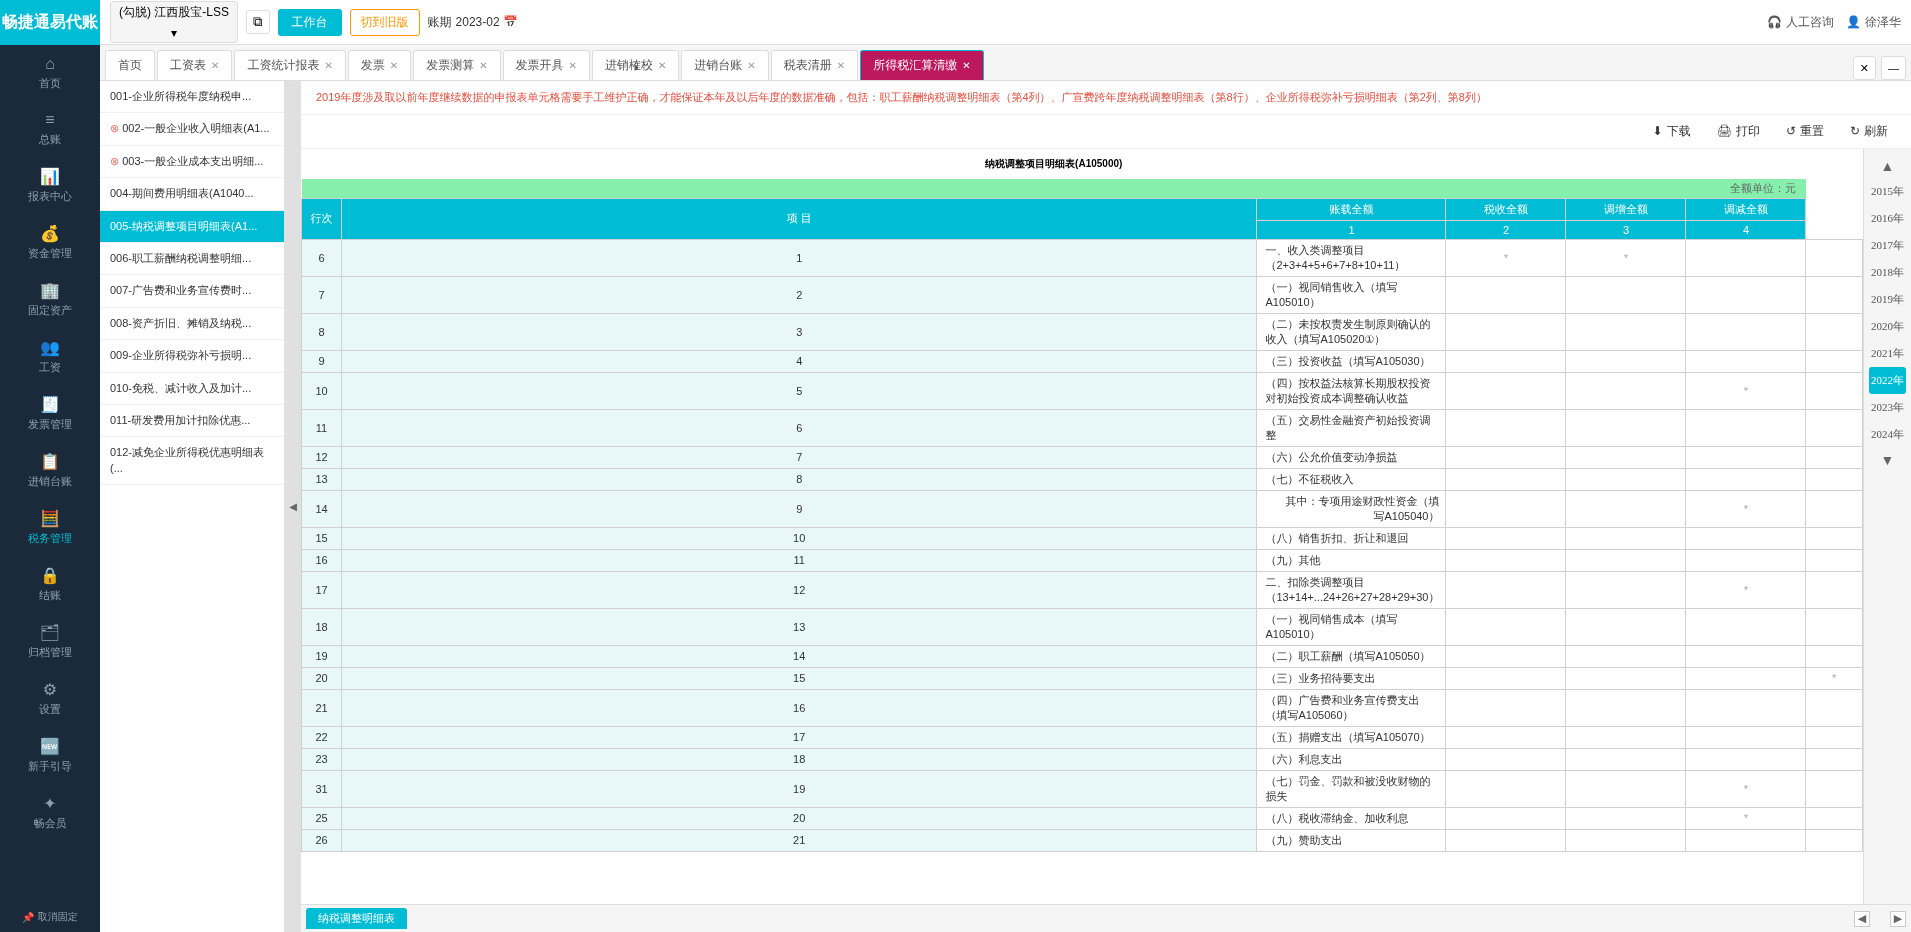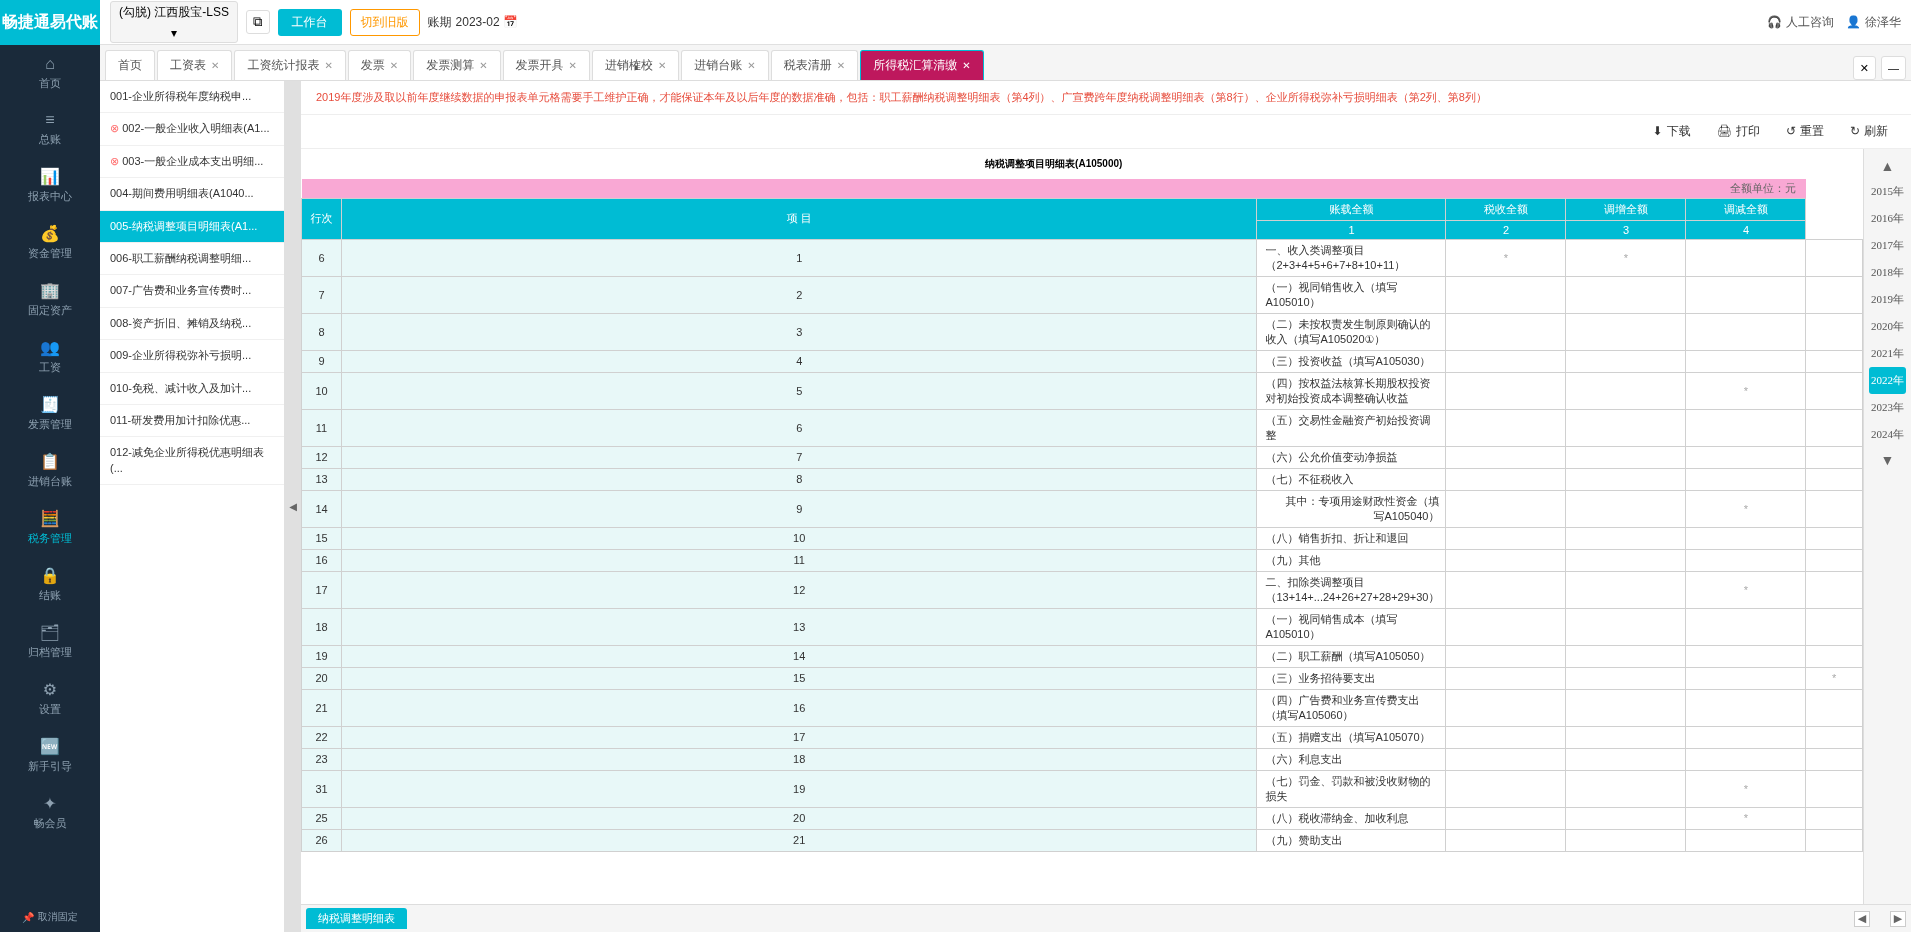--- a/index.html
+++ b/index.html
@@ -301,21 +301,21 @@
       </div>
 
       <div style="display:flex; flex:1; overflow:hidden;">
         <div class="table-container">
           <table class="main-table">
             <thead>
               <tr>
                 <td colspan="6" style="background:white; border:none; padding:8px 0; text-align:center; font-size:10px; font-weight:bold;">纳税调整项目明细表(A105000)</td>
               </tr>
               <tr>
-                <td colspan="6" style="background:#f9a8d4; border:none; padding:2px 10px; text-align:right; font-size:11px; color:#666;">全额单位：元</td>
+                <td colspan="6" style="background:#86efac; border:none; padding:2px 10px; text-align:right; font-size:11px; color:#666;">全额单位：元</td>
               </tr>
               <tr>
                 <th rowspan="2" class="col-hang">行次</th>
                 <th rowspan="2" class="col-xm">项 目</th>
                 <th class="col-zz">账载全额</th>
                 <th class="col-ss">税收全额</th>
                 <th class="col-tz">调增全额</th>
                 <th class="col-jz">调减全额</th>
               </tr>
               <tr>

